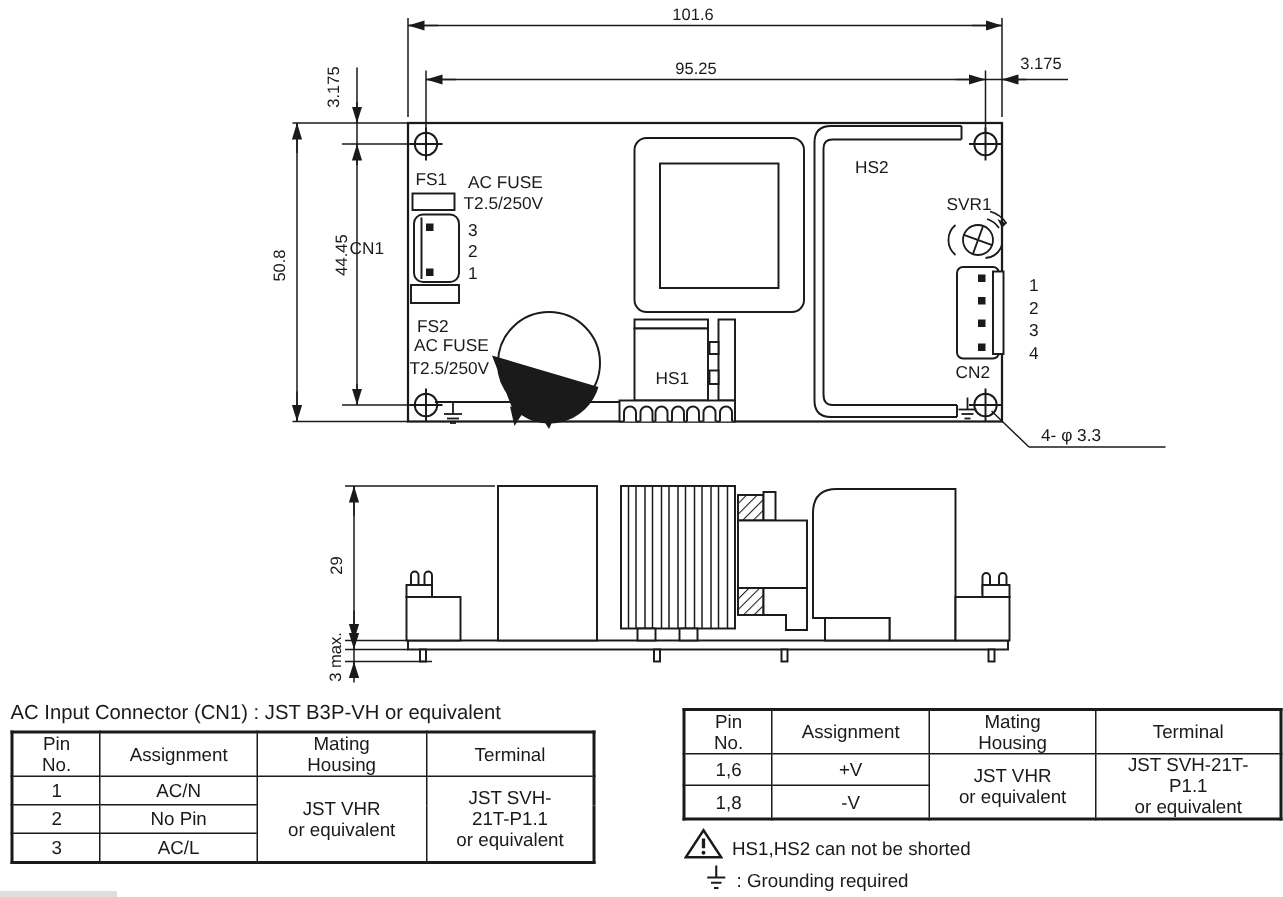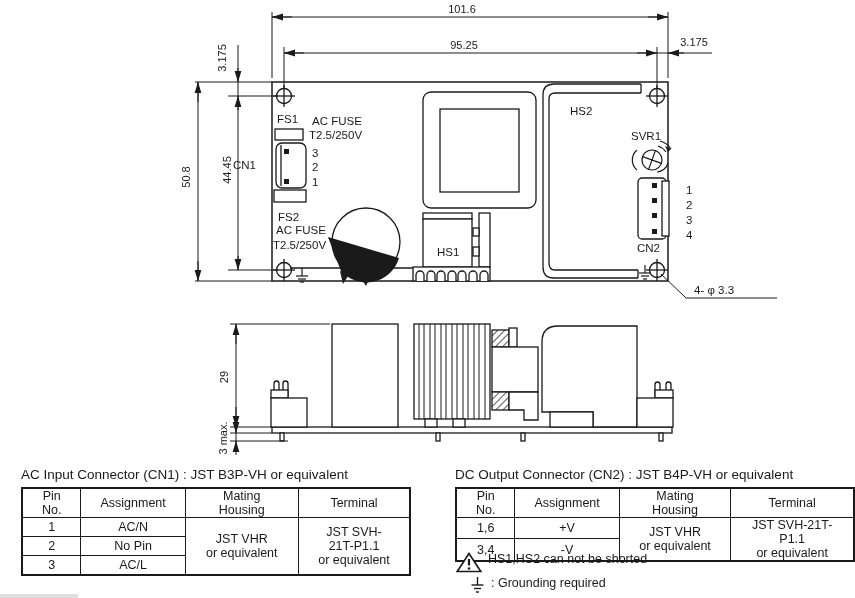--- a/index.html
+++ b/index.html
@@ -12,21 +12,21 @@
   .tbl-wrap{position:absolute;}
   .tbl-title{font-size:13.5px;line-height:15px;white-space:nowrap;}
   table{border-collapse:collapse;margin-top:5px;table-layout:fixed;}
   table,td,th{border:1px solid #1a1a1a;}
   table{border-width:2px;}
   td,th{font-size:12.5px;font-weight:normal;text-align:center;vertical-align:middle;
         padding:0 19px;line-height:14px;overflow:hidden;}
   th{height:20px;}
   td{height:18px;}
   .cell-multi{white-space:pre-line;}
-  .note{position:absolute;display:flex;align-items:flex-start;font-size:12.5px;white-space:nowrap;}
+  .note{position:absolute;display:flex;align-items:flex-end;font-size:12.5px;white-space:nowrap;}
   .note .sym{margin-right:6px;flex:0 0 auto;display:block;}
   #gray-strip{position:absolute;left:0;top:594;width:78px;height:4px;background:#dedede;}
 </style>
 </head>
 <body>
 
 <svg id="drawing" width="855" height="462" viewBox="0 0 855 462">
   <defs>
     <marker id="arr" markerWidth="12" markerHeight="8" refX="11" refY="4" orient="auto" markerUnits="userSpaceOnUse">
       <path d="M0,0.6 L11,4 L0,7.4 Z" fill="#1a1a1a"></path>
@@ -269,21 +269,21 @@
     <line x1="236" y1="407" x2="236" y2="427" marker-end="url(#arr)"></line>
     <line x1="236" y1="423" x2="236" y2="433" marker-end="url(#arr)"></line>
     <line x1="236" y1="451" x2="236" y2="441" marker-end="url(#arr)"></line>
   </g>
   <g class="dimtxt">
     <text x="228" y="377" text-anchor="middle" transform="rotate(-90 228 377)">29</text>
     <text x="227" y="438" text-anchor="middle" transform="rotate(-90 227 438)">3 max.</text>
   </g>
 </svg>
 
-<div class="tbl-wrap" style="left:21px;top:467px;">
+<div class="tbl-wrap" style="left:7px;top:467px;">
   <div class="tbl-title">AC Input Connector (CN1) : JST B3P-VH or equivalent</div>
   <table>
     <colgroup>
         <col style="width:55px">
         <col style="width:85px">
         <col style="width:113px">
         <col style="width:112px">
       </colgroup>
     <tbody>
         <tr>
@@ -306,21 +306,20 @@
     </tr>
     <tr>
       <td>3</td>
       <td>AC/L</td>
     </tr>
   </tbody>
     </table>
 </div>
 
 <div class="tbl-wrap" style="left:455px;top:467px;">
-  <div class="tbl-title">DC Output Connector (CN2) : JST B4P-VH or equivalent</div>
   <table>
     <colgroup>
         <col style="width:53px">
         <col style="width:89px">
         <col style="width:115px">
         <col style="width:129px">
       </colgroup>
     <tbody>
         <tr>
       <th>Pin No.</th>
@@ -330,21 +329,21 @@
     </tr>
     <tr>
       <td>1,6</td>
       <td>+V</td>
       <td class="cell-multi" rowspan="2">JST VHR
 or equivalent</td>
       <td class="cell-multi" rowspan="2">JST SVH-21T-P1.1
 or equivalent</td>
     </tr>
     <tr>
-      <td>3,4</td>
+      <td>1,8</td>
       <td>-V</td>
     </tr>
   </tbody>
     </table>
 </div>
 
 <div class="note" style="left:456px;top:552px;">
   <svg class="sym" width="26" height="21" viewBox="0 0 26 21">
     <path d="M13,1.5 L24.8,19.5 L1.2,19.5 Z" fill="#fff" stroke="#1a1a1a" stroke-width="1.6"></path>
     <line x1="13" y1="7" x2="13" y2="13.5" stroke="#1a1a1a" stroke-width="2.2"></line>

